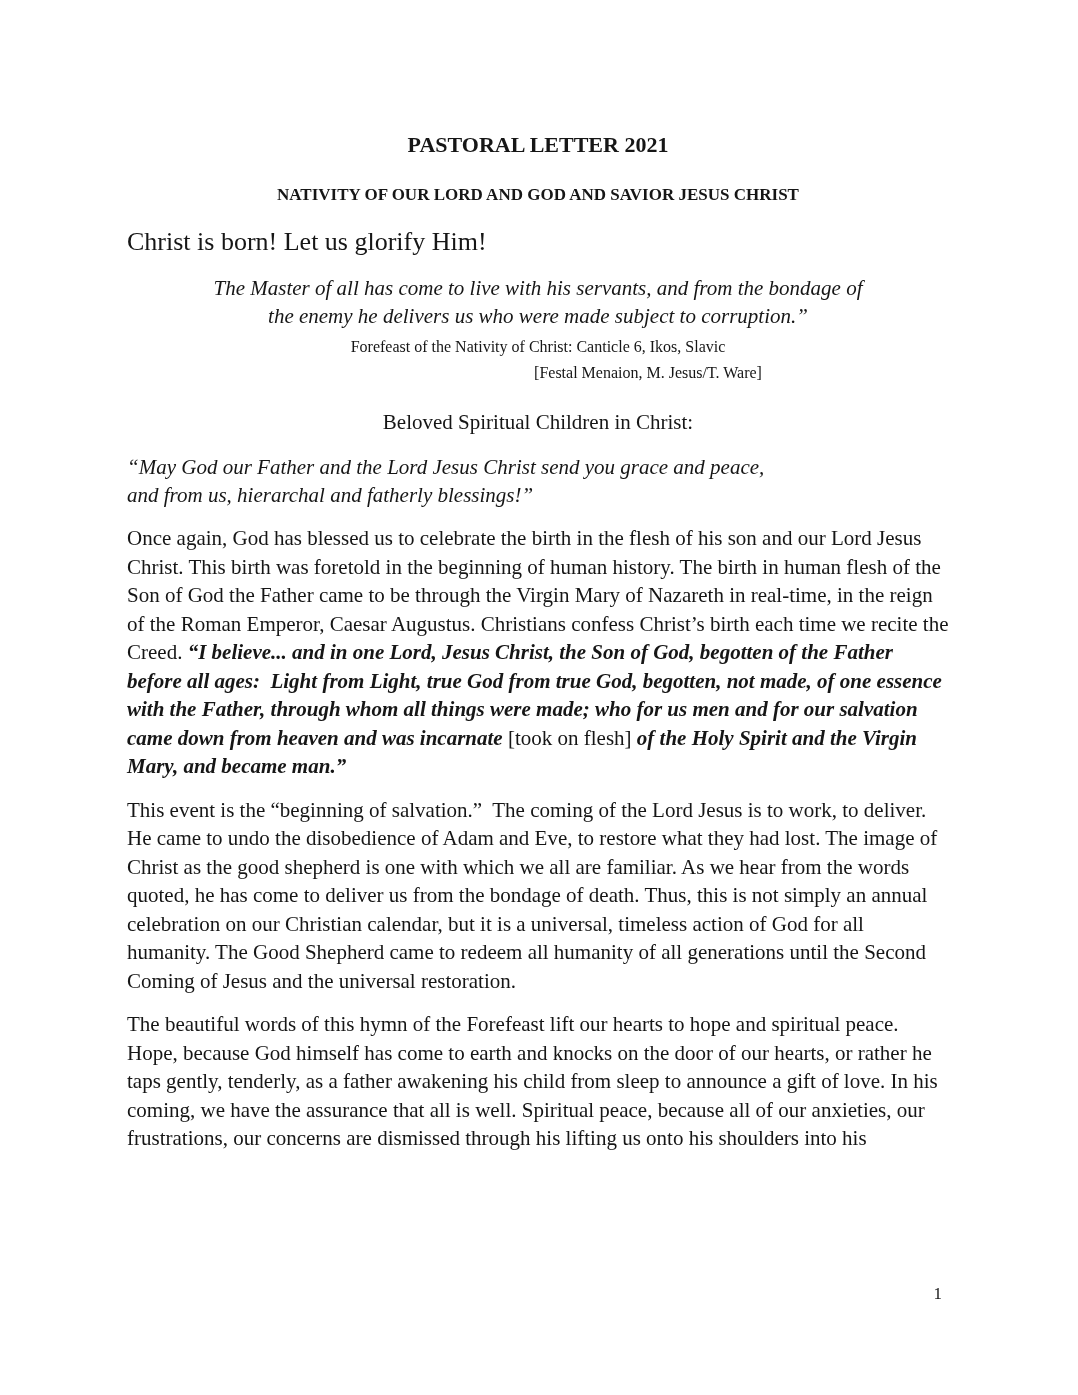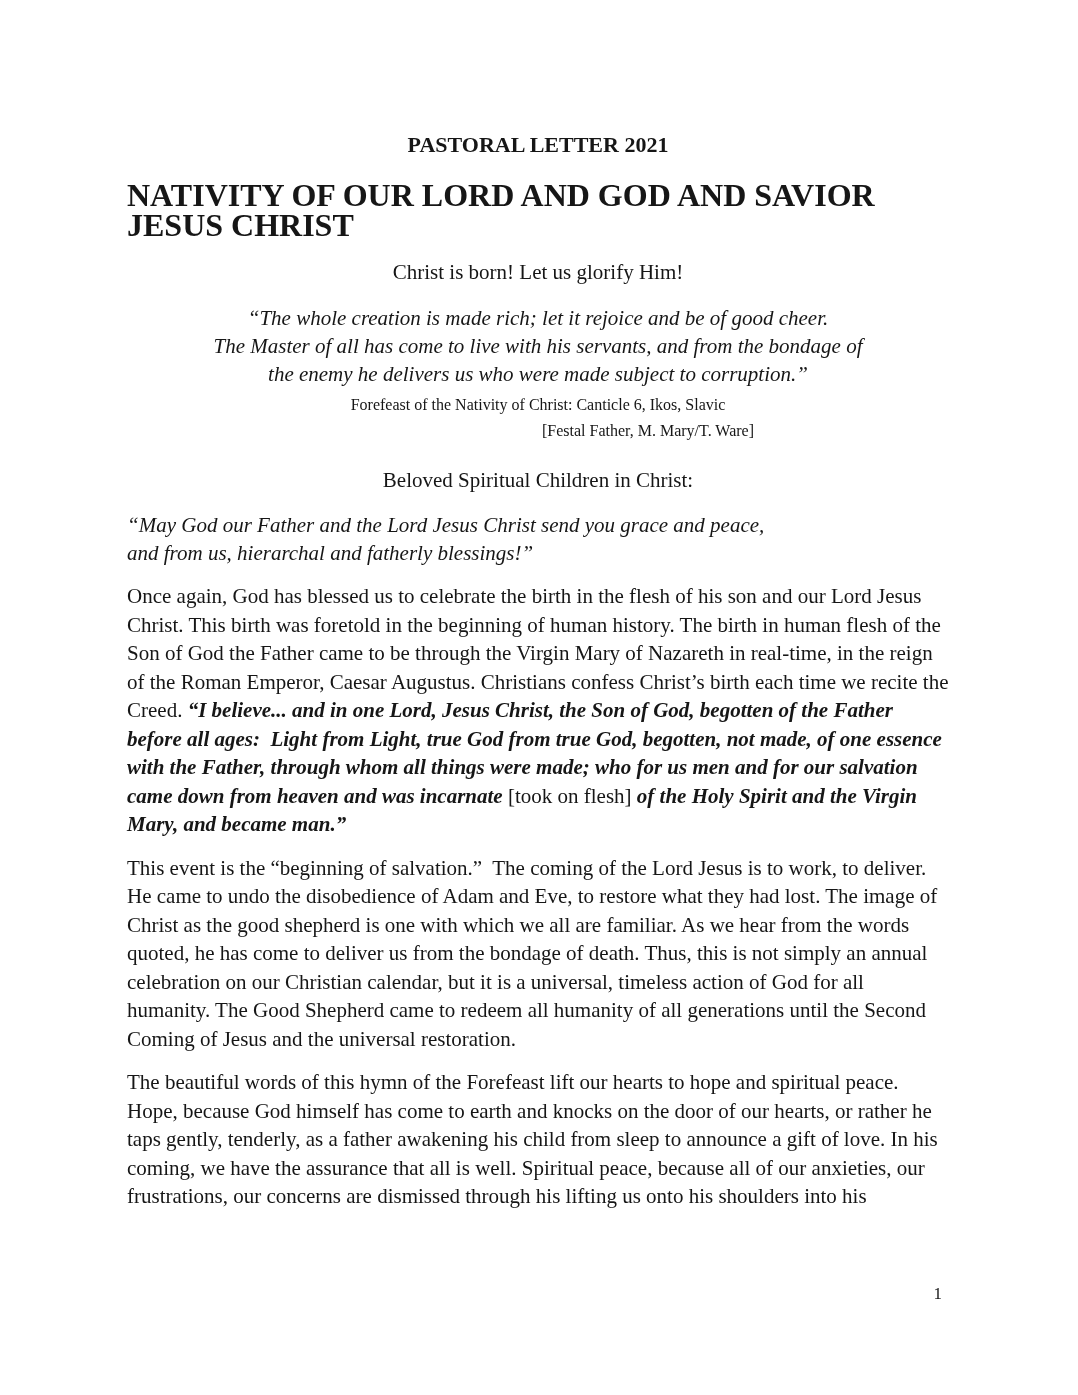--- a/index.html
+++ b/index.html
@@ -20,28 +20,28 @@
     padding: 132px 120px 0 127px;
   }
   .title-1 {
     text-align: center;
     font-weight: bold;
     font-size: 22px;
     line-height: 26px;
     margin: 0;
   }
   .title-2 {
+    text-align: center;
     font-weight: bold;
-    font-size: 32px;
+    font-size: 17px;
     line-height: 30px;
     margin: 22px 0 0;
   }
   .subtitle {
-    text-align: center;
-    font-size: 21px;
+    font-size: 26px;
     line-height: 28px;
     margin: 18px 0 0;
   }
   .epigraph {
     text-align: center;
     font-style: italic;
     font-size: 21px;
     line-height: 28px;
     margin: 18px 0 0;
   }
@@ -97,26 +97,25 @@
 <body>
 
 <div class="page">
   <div class="content">
 
     <div class="title-1">PASTORAL LETTER 2021</div>
     <div class="title-2">NATIVITY OF OUR LORD AND GOD AND SAVIOR JESUS CHRIST</div>
     <div class="subtitle">Christ is born! Let us glorify Him!</div>
 
     <div class="epigraph">
-      <div>“The whole creation is made rich; let it rejoice and be of good cheer.</div>
       <div>The Master of all has come to live with his servants, and from the bondage of</div>
       <div>the enemy he delivers us who were made subject to corruption.”</div>
       <div class="attribution">
         <div class="attr-line-1">Forefeast of the Nativity of Christ: Canticle 6, Ikos, Slavic</div>
-        <div class="attr-line-2">[Festal Father, M. Mary/T. Ware]</div>
+        <div class="attr-line-2">[Festal Menaion, M. Jesus/T. Ware]</div>
       </div>
     </div>
 
     <div class="salutation">
       <div>Beloved Spiritual Children in Christ:</div>
     </div>
 
     <div class="greeting">
       <div>“May God our Father and the Lord Jesus Christ send you grace and peace,</div>
       <div>and from us, hierarchal and fatherly blessings!”</div>

